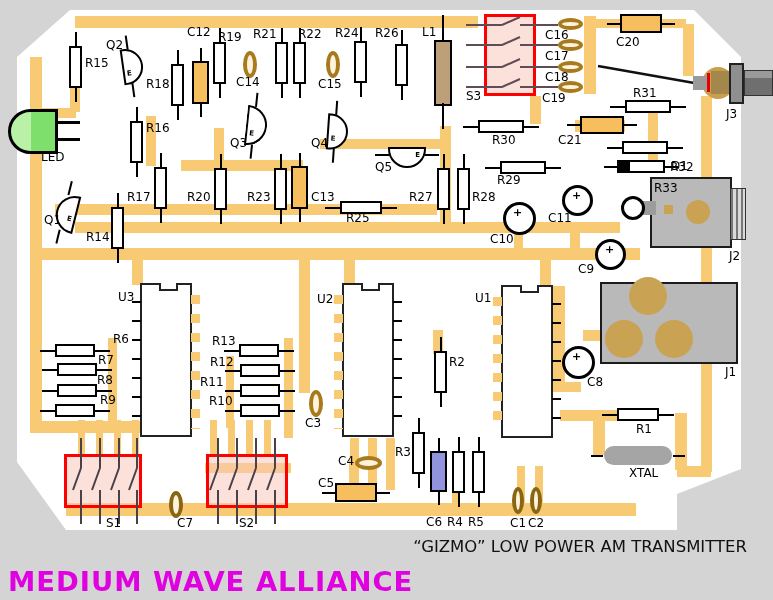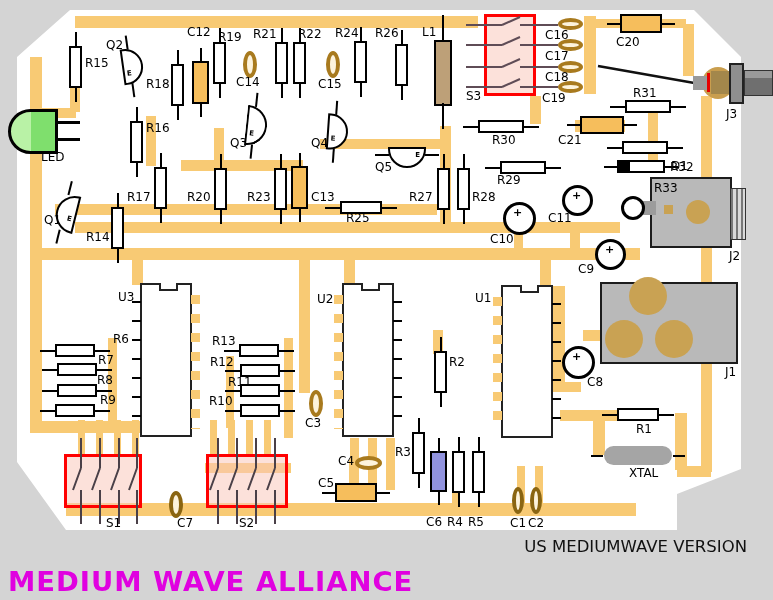--- a/index.html
+++ b/index.html
@@ -360,37 +360,37 @@
   <span class="lbl" style="left:729px;top:250px">J2</span>
   <span class="lbl" style="left:118px;top:291px">U3</span>
   <span class="lbl" style="left:317px;top:293px">U2</span>
   <span class="lbl" style="left:475px;top:292px">U1</span>
   <span class="lbl" style="left:113px;top:333px">R6</span>
   <span class="lbl" style="left:98px;top:354px">R7</span>
   <span class="lbl" style="left:97px;top:374px">R8</span>
   <span class="lbl" style="left:100px;top:394px">R9</span>
   <span class="lbl" style="left:212px;top:335px">R13</span>
   <span class="lbl" style="left:210px;top:356px">R12</span>
-  <span class="lbl" style="left:228px;top:376px">R11</span>
+  <span class="lbl" style="left:200px;top:376px">R11</span>
   <span class="lbl" style="left:209px;top:395px">R10</span>
   <span class="lbl" style="left:305px;top:417px">C3</span>
   <span class="lbl" style="left:449px;top:356px">R2</span>
   <span class="lbl" style="left:587px;top:376px">C8</span>
   <span class="lbl" style="left:725px;top:366px">J1</span>
   <span class="lbl" style="left:636px;top:423px">R1</span>
   <span class="lbl" style="left:629px;top:467px">XTAL</span>
   <span class="lbl" style="left:395px;top:446px">R3</span>
   <span class="lbl" style="left:338px;top:455px">C4</span>
   <span class="lbl" style="left:318px;top:477px">C5</span>
   <span class="lbl" style="left:426px;top:516px">C6</span>
   <span class="lbl" style="left:447px;top:516px">R4</span>
   <span class="lbl" style="left:468px;top:516px">R5</span>
   <span class="lbl" style="left:510px;top:517px">C1</span>
   <span class="lbl" style="left:528px;top:517px">C2</span>
   <span class="lbl" style="left:106px;top:517px">S1</span>
   <span class="lbl" style="left:177px;top:517px">C7</span>
   <span class="lbl" style="left:239px;top:517px">S2</span>
 
   <div id="footer-title">
-    <div>US MEDIUMWAVE VERSION</div>
+    <div>“GIZMO” LOW POWER AM TRANSMITTER</div>
   </div>
   <div id="logo">MEDIUM WAVE ALLIANCE</div>
 </div>
 
 </body></html>

